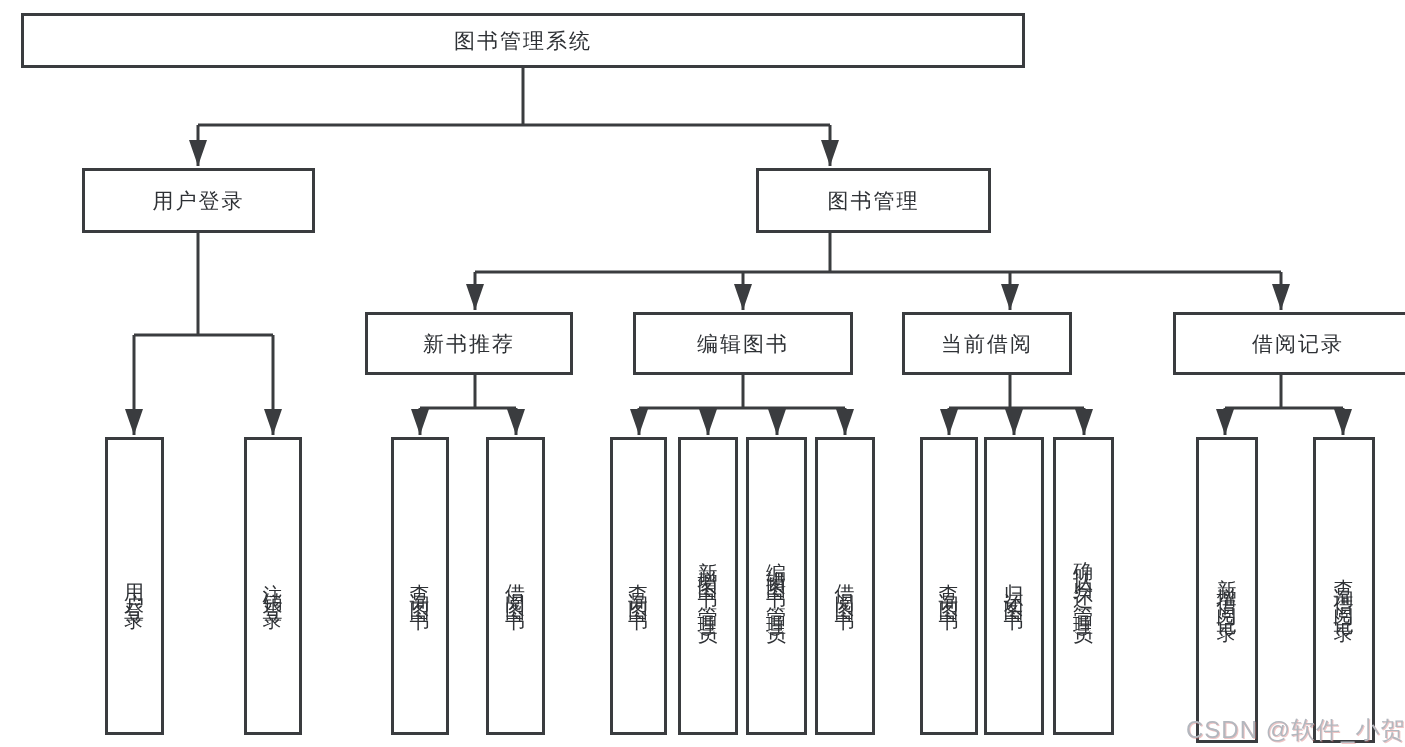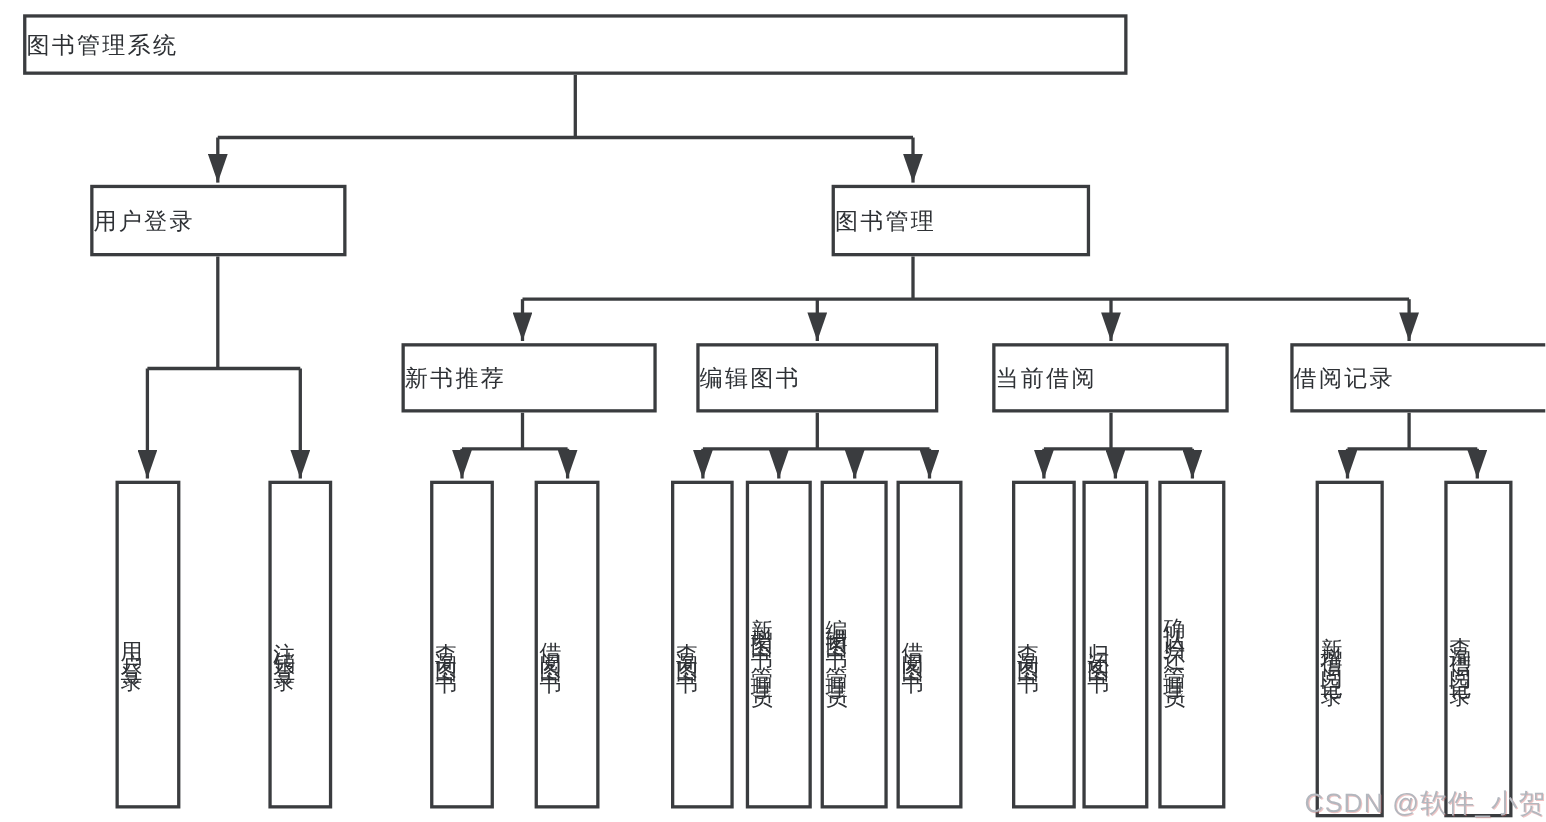--- a/index.html
+++ b/index.html
@@ -16,21 +16,21 @@
     left: 0; top: 0;
     width: 1405px; height: 747px;
   }
   .box {
     position: absolute;
     box-sizing: border-box;
     border: 3px solid #3a3c3f;
     background: #ffffff;
     display: flex;
     align-items: center;
-    justify-content: flex-start;
+    justify-content: center;
     color: #2e3135;
   }
   .h-node { font-size: 21px; letter-spacing: 2px; white-space: nowrap; }
   .leaf span {
     writing-mode: vertical-rl;
     text-orientation: mixed;
     font-size: 20px;
     letter-spacing: 9px;
     line-height: 1.1;
     white-space: nowrap;
@@ -106,27 +106,27 @@
     <span>图书管理系统</span>
   </div>
 
   <div class="box h-node" style="left:82px; top:168px; width:233px; height:65px;">
     <span>用户登录</span>
   </div>
   <div class="box h-node" style="left:712px; top:168px; width:235px; height:65px;margin-left:44px;">
     <span>图书管理</span>
   </div>
 
-  <div class="box h-node" style="left:365px; top:312px; width:232px; height:63px;">
+  <div class="box h-node" style="left:365px; top:312px; width:208px; height:63px;">
     <span>新书推荐</span>
   </div>
   <div class="box h-node" style="left:633px; top:312px; width:220px; height:63px;">
     <span>编辑图书</span>
   </div>
-  <div class="box h-node" style="left:902px; top:312px; width:215px; height:63px;">
+  <div class="box h-node" style="left:902px; top:312px; width:170px; height:63px;">
     <span>当前借阅</span>
   </div>
   <div class="box h-node" style="left:1173px; top:312px; width:250px; height:63px;">
     <span>借阅记录</span>
   </div>
 
   <div class="box leaf" style="left:105px; top:437px; width:59px; height:298px;">
     <span>用户登录</span>
   </div>
   <div class="box leaf" style="left:244px; top:437px; width:58px; height:298px;">

